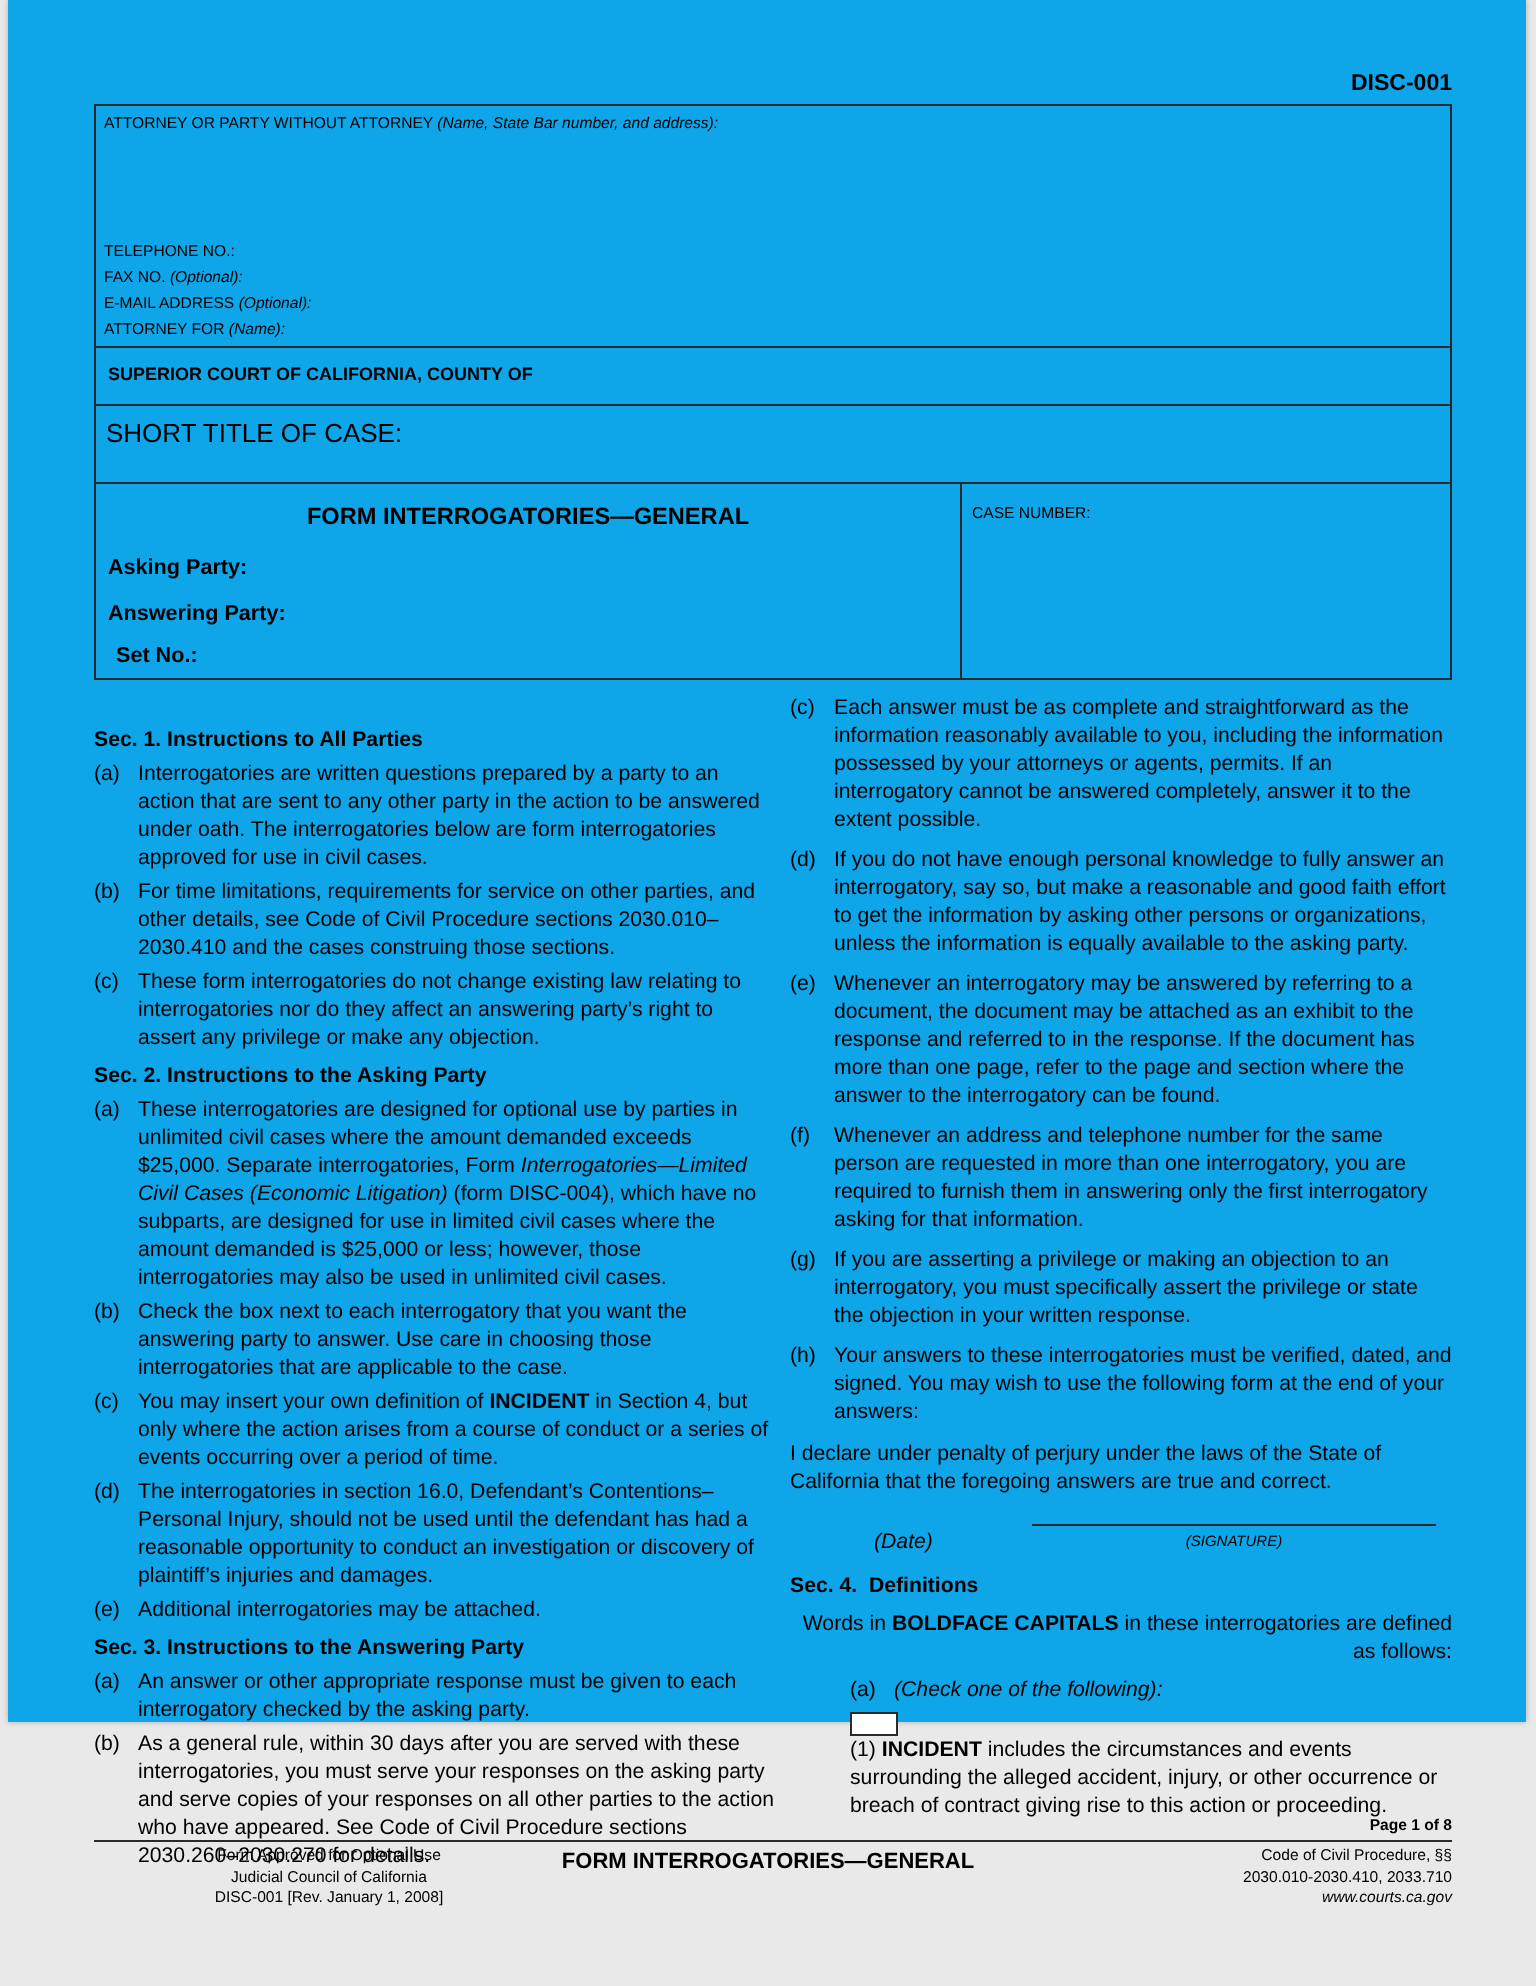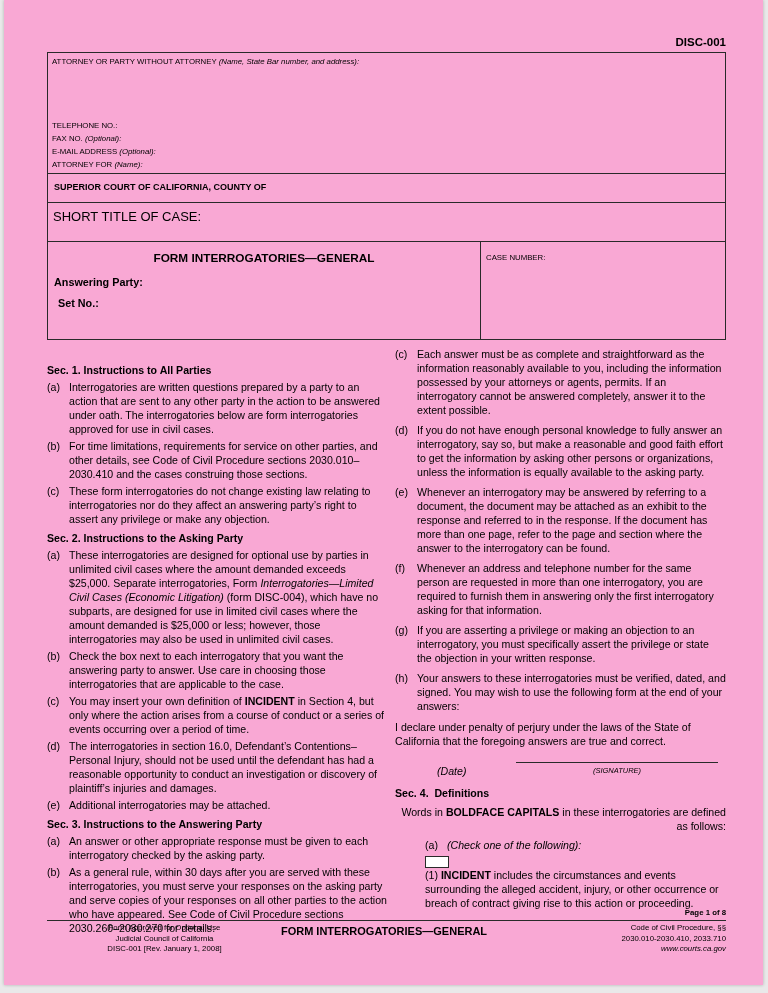--- a/index.html
+++ b/index.html
@@ -5,22 +5,22 @@
   * { margin:0; padding:0; box-sizing:border-box; }
   html,body { width:768px; height:993px; }
   body {
     font-family:"Liberation Sans","DejaVu Sans",sans-serif;
     background:#e9e9e9;
     color:#000;
     position:relative;
   }
   .page {
     position:absolute; left:4px; top:0;
-    width:759px; height:985px;
-    background:#f9a8d4;
+    width:759px; height:861px;
+    background:#0ea5e9;
     box-shadow:0 0 3px rgba(0,0,0,.25);
   }
   .seg-b { font-weight:bold; }
   .seg-i { font-style:italic; }
 
   .form-id {
     position:absolute; top:36px; right:37px;
     font-size:11.5px; font-weight:bold;
   }
 
@@ -124,20 +124,21 @@
     </div>
     <div class="row-court">
       <span>SUPERIOR COURT OF CALIFORNIA, COUNTY OF</span>
     </div>
     <div class="row-shorttitle">
       <span>SHORT TITLE OF CASE:</span>
     </div>
     <div class="row-title">
       <div class="cell-title">
         <div class="doc-title">FORM INTERROGATORIES—GENERAL</div>
+        <div class="party-line party-asking">Asking Party:</div>
         <div class="party-line party-answering">Answering Party:</div>
         <div class="party-line party-setno">Set No.:</div>
       </div>
       <div class="cell-case">
         <span class="lab">CASE NUMBER:</span>
       </div>
     </div>
   </div>
 
   <div class="columns">

